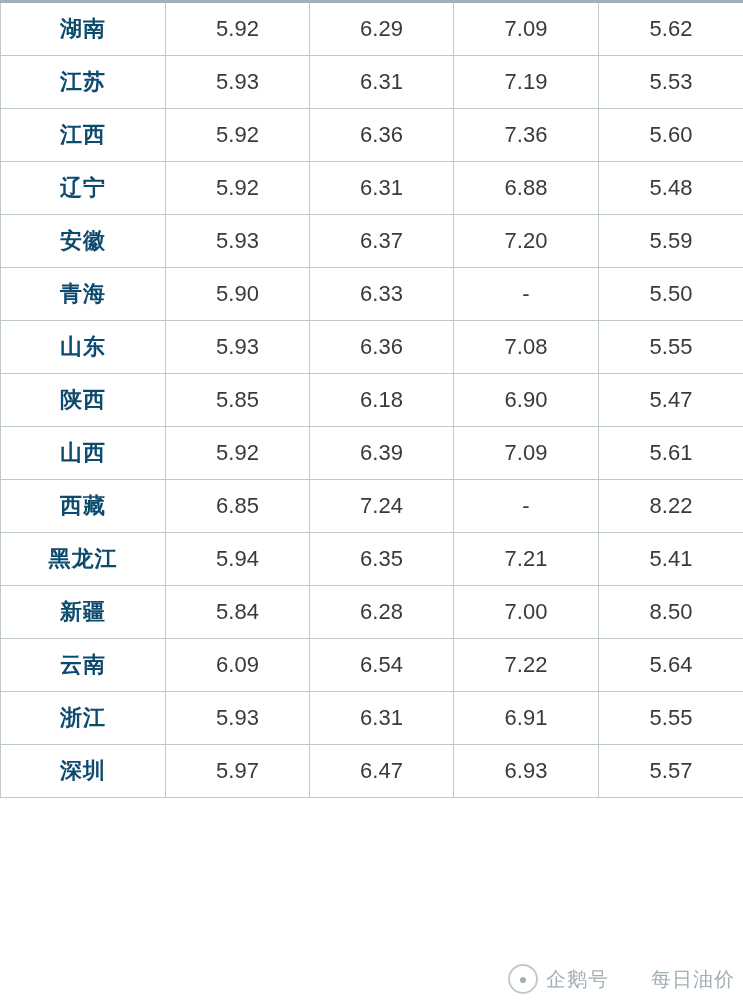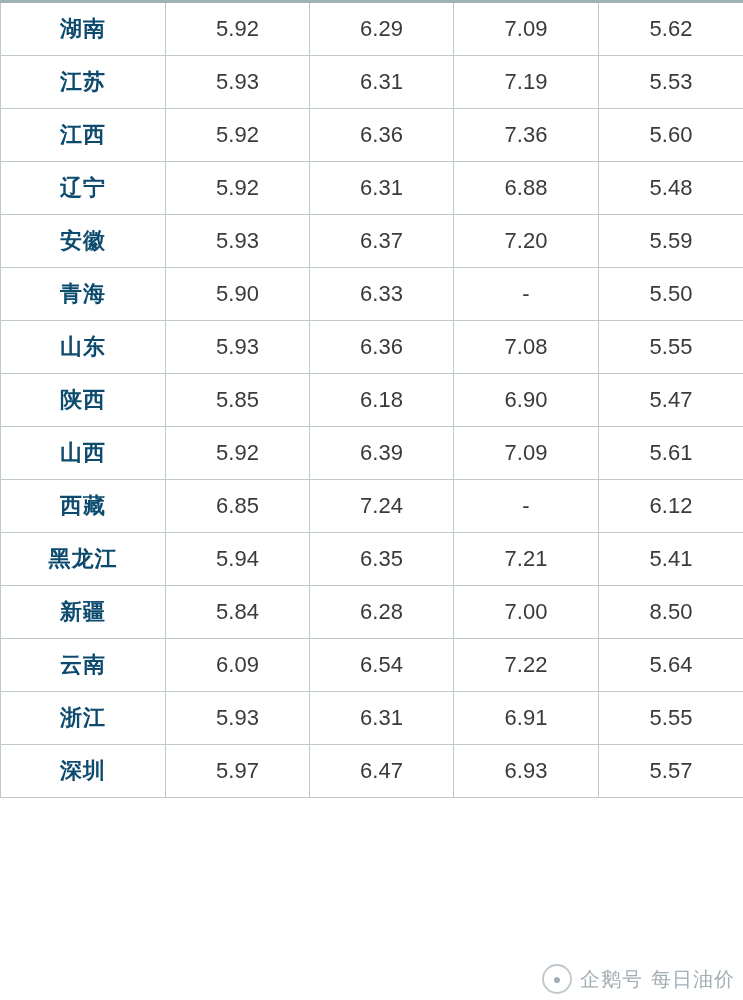--- a/index.html
+++ b/index.html
@@ -81,20 +81,21 @@
   }
   .watermark .wm-text {
     font-size: 20px;
     color: #9aa8ae;
     letter-spacing: 1px;
   }
   .watermark .wm-text2 {
     font-size: 20px;
     color: #9aa8ae;
     letter-spacing: 1px;
+    margin-left: 34px;
   }
 </style>
 </head>
 <body>
 
 <div class="top-strip"></div>
 
 <div class="table-wrap">
   <table class="price-table">
     <colgroup>
@@ -166,21 +167,21 @@
         <td>5.92</td>
         <td>6.39</td>
         <td>7.09</td>
         <td>5.61</td>
       </tr>
       <tr>
         <td class="region">西藏</td>
         <td>6.85</td>
         <td>7.24</td>
         <td>-</td>
-        <td>6.12</td>
+        <td>8.22</td>
       </tr>
       <tr>
         <td class="region">黑龙江</td>
         <td>5.94</td>
         <td>6.35</td>
         <td>7.21</td>
         <td>5.41</td>
       </tr>
       <tr>
         <td class="region">新疆</td>

